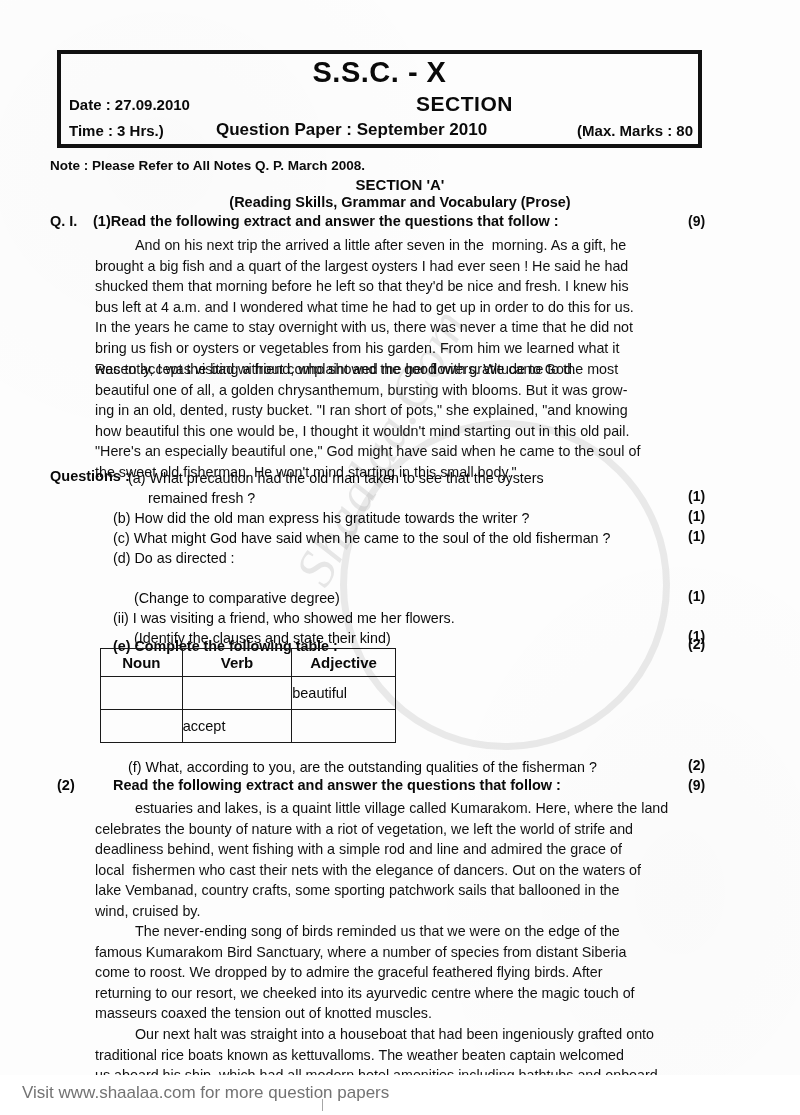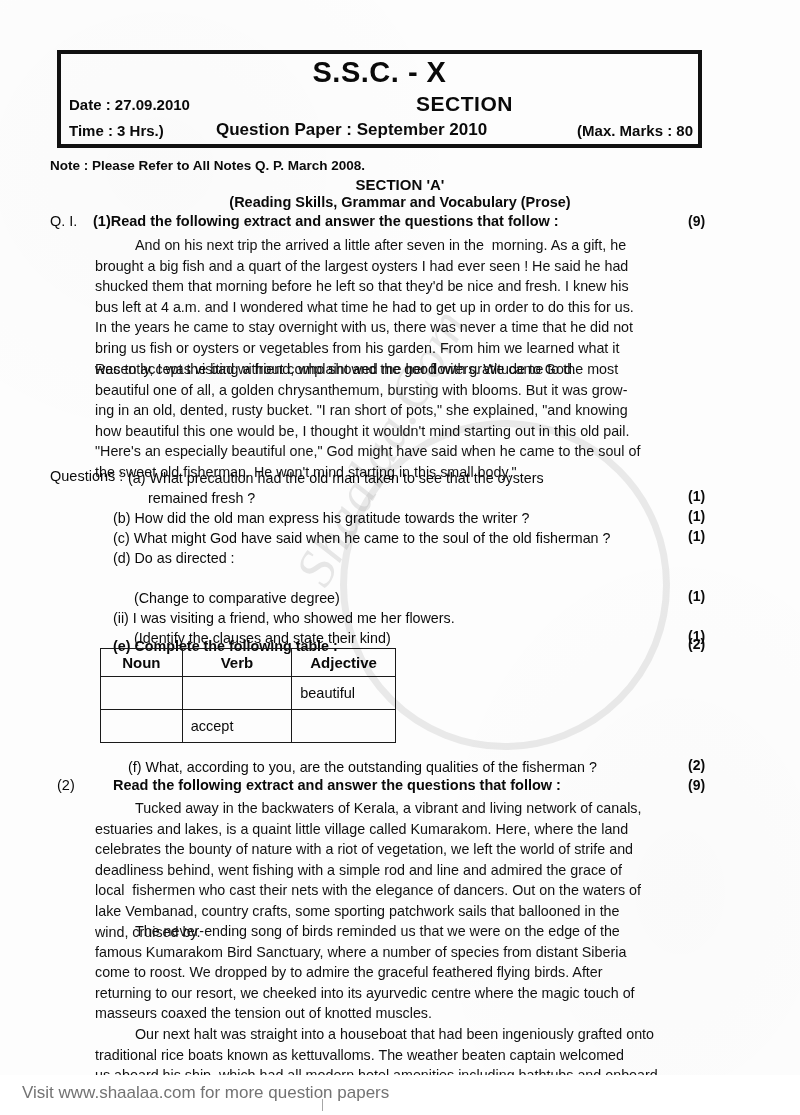--- a/index.html
+++ b/index.html
@@ -146,21 +146,21 @@
     top: 194px;
     text-align: center;
     font-size: 14.5px;
     font-weight: bold;
   }
 
   
   .q-label {
     position: absolute;
     font-size: 14.5px;
-    font-weight: normal;
+    font-weight: bold;
   }
   .q-head {
     position: absolute;
     font-size: 14.5px;
     font-weight: bold;
     text-align: center;
   }
   .marks {
     position: absolute;
     font-size: 14px;
@@ -191,21 +191,21 @@
     position: absolute;
     left: 100px;
     top: 648px;
     width: 296px;
     border-collapse: collapse;
     font-size: 14.5px;
   }
   .word-table th, .word-table td {
     border: 1.6px solid #1a1a1a;
     height: 33px;
-    padding: 2px 8px;
+    padding: 2px 0;
     vertical-align: middle;
   }
   .word-table th {
     font-weight: bold;
     text-align: center;
     height: 28px;
     font-size: 15px;
   }
   .word-table td.c-noun { width: 82px; }
   .word-table td.c-verb { width: 110px; text-align: left; }
@@ -339,21 +339,20 @@
     </table>
 
     <div class="qitem" style="left:128px; top:757px;">(f) What, according to you, are the outstanding qualities of the fisherman ?</div>
     <div class="marks" style="left:688px; top:757px;">(2)</div>
 
     <div class="q-label" style="left:57px; top:777px;">(2)</div>
     <div class="q-head" style="left:113px; top:777px;">Read the following extract and answer the questions that follow :</div>
     <div class="marks" style="left:688px; top:777px;">(9)</div>
 
     <div class="passage indent" style="left:95px; top:798px; width:605px;">
-      <div class="ln">Tucked away in the backwaters of Kerala, a vibrant and living network of canals,</div>
       <div class="ln">estuaries and lakes, is a quaint little village called Kumarakom. Here, where the land</div>
       <div class="ln">celebrates the bounty of nature with a riot of vegetation, we left the world of strife and</div>
       <div class="ln">deadliness behind, went fishing with a simple rod and line and admired the grace of</div>
       <div class="ln">local  fishermen who cast their nets with the elegance of dancers. Out on the waters of</div>
       <div class="ln">lake Vembanad, country crafts, some sporting patchwork sails that ballooned in the</div>
       <div class="ln">wind, cruised by.</div>
     </div>
 
     <div class="passage indent" style="left:95px; top:921px; width:605px;">
       <div class="ln">The never-ending song of birds reminded us that we were on the edge of the</div>

